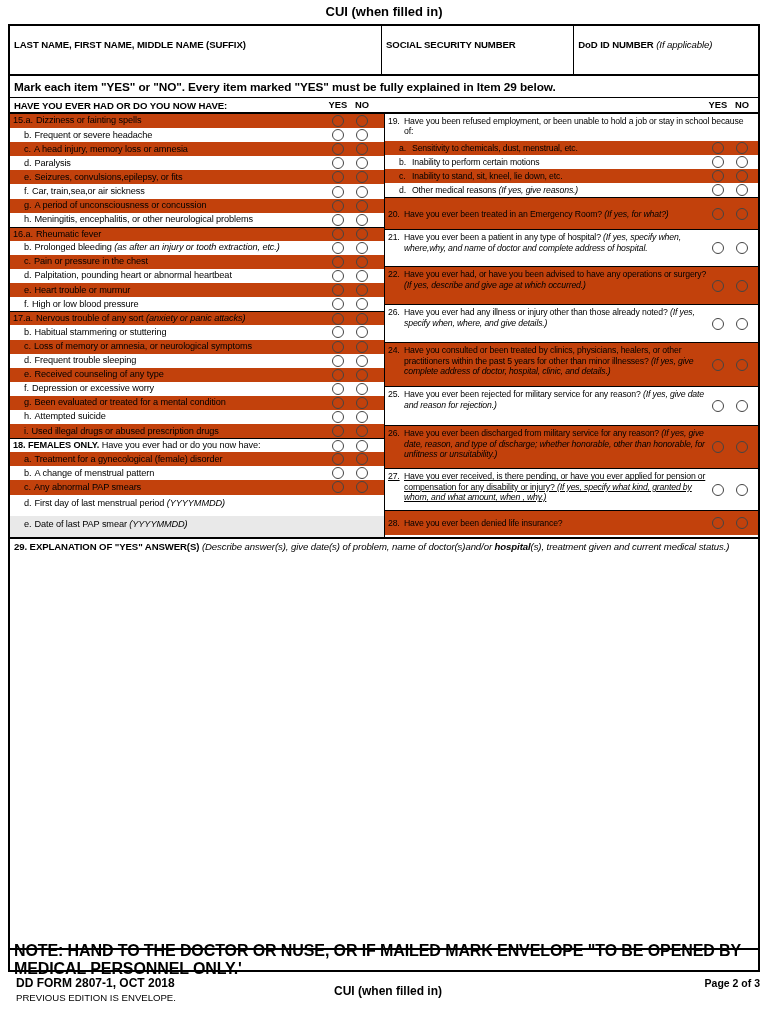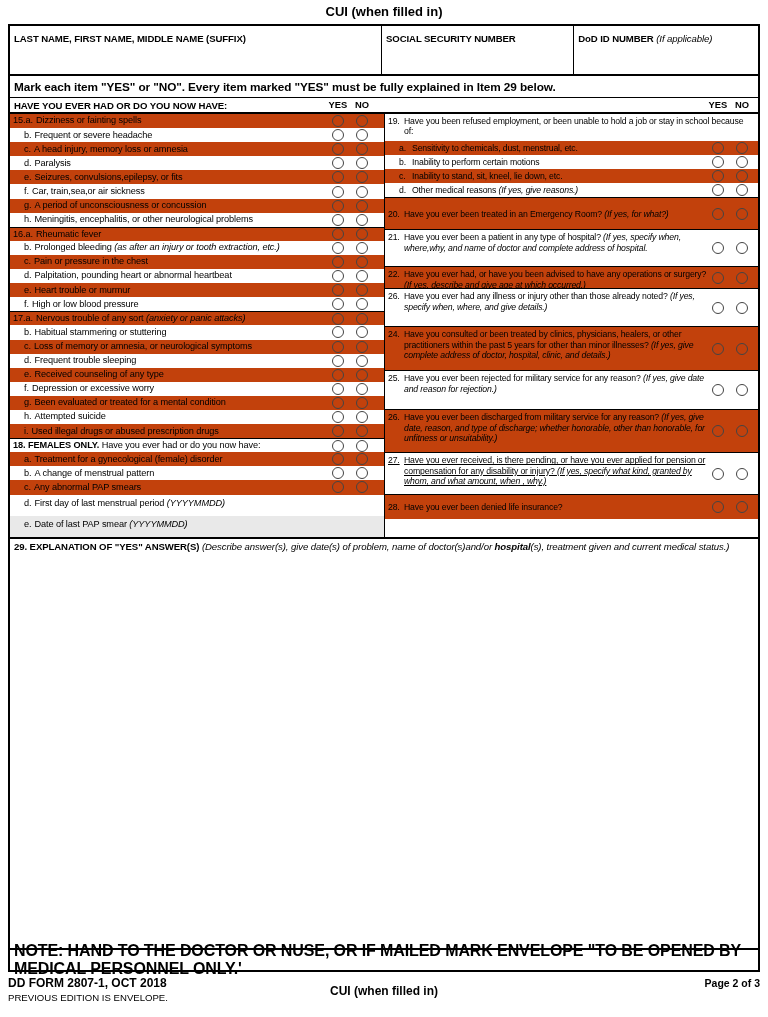--- a/index.html
+++ b/index.html
@@ -8,21 +8,21 @@
     font-family:"Liberation Sans", sans-serif;position:relative;overflow:hidden;
   }
   .cui-top{position:absolute;top:4px;left:0;right:0;text-align:center;font-weight:bold;font-size:13px;}
   .form-table{
     position:absolute;left:8px;right:8px;top:24px;height:948px;
     border:2px solid #000;box-sizing:border-box;background:#fff;
     display:flex;flex-direction:column;
   }
   
   .fields{display:flex;height:48px;border-bottom:2px solid #000;flex:0 0 auto;}
-  .fcell{box-sizing:border-box;padding:2px 4px;}
+  .fcell{box-sizing:border-box;padding:8px 4px;}
   .fcell.name{width:49.6%;}
   .fcell.ssn{width:25.7%;border-left:1.5px solid #000;}
   .fcell.dod{flex:1;border-left:1.5px solid #000;}
   .flabel{font-size:9.6px;font-weight:bold;letter-spacing:-0.1px;}
   .flabel i{font-weight:normal;}
   
   .instr{height:22px;flex:0 0 auto;display:flex;align-items:center;padding:0 4px;
     font-weight:bold;font-size:11.8px;border-bottom:1.5px solid #000;box-sizing:border-box;letter-spacing:-0.1px;}
   
   .colhdr{height:16px;flex:0 0 auto;position:relative;border-bottom:2px solid #000;box-sizing:border-box;}
@@ -57,21 +57,21 @@
   .right .ind .qnum{flex:0 0 13px;}
   .circle{width:10px;height:10px;border:1px solid #444;border-radius:50%;background:transparent;display:block;}
   
   .exp{flex:1;display:flex;flex-direction:column;border-top:2px solid #000;padding:2px 4px;box-sizing:border-box;min-height:0;}
   .exp-label{font-size:9.6px;line-height:1.3;letter-spacing:-0.1px;}
   .exp-area{flex:1;}
   
   .note{height:22px;flex:0 0 auto;border-top:2px solid #000;display:flex;align-items:center;
     padding:0 4px;font-weight:bold;font-size:16px;box-sizing:border-box;letter-spacing:-0.1px;}
   
-  .footer{position:absolute;left:8px;right:8px;top:976px;height:36px;}
+  .footer{position:absolute;left:16px;right:8px;top:976px;height:36px;}
   .f-num{font-weight:bold;font-size:12px;}
   .f-prev{font-size:9.6px;margin-top:2px;}
   .f-cui{position:absolute;left:0;right:0;top:8px;text-align:center;font-weight:bold;font-size:12px;}
   .f-page{position:absolute;right:0;top:1px;font-weight:bold;font-size:10.5px;}
 </style>
 </head>
 <body>
 
 <div class="cui-top">CUI (when filled in)</div>
 
@@ -584,21 +584,21 @@
           </span>
           <span class="yn">
             <span class="cell">
               <span class="circle"></span>
             </span>
             <span class="cell">
               <span class="circle"></span>
             </span>
           </span>
         </div>
-        <div class="qrow shaded sec" style="height: 22px;">
+        <div class="qrow shaded sec" style="height: 38px;">
           <span class="qlabel">
             <span class="qnum">22.</span>
             <span class="qtext">Have you ever had, or have you been advised to have any operations or surgery? <i>(If yes, describe and give age at which occurred.)</i></span>
           </span>
           <span class="yn">
             <span class="cell">
               <span class="circle"></span>
             </span>
             <span class="cell">
               <span class="circle"></span>

